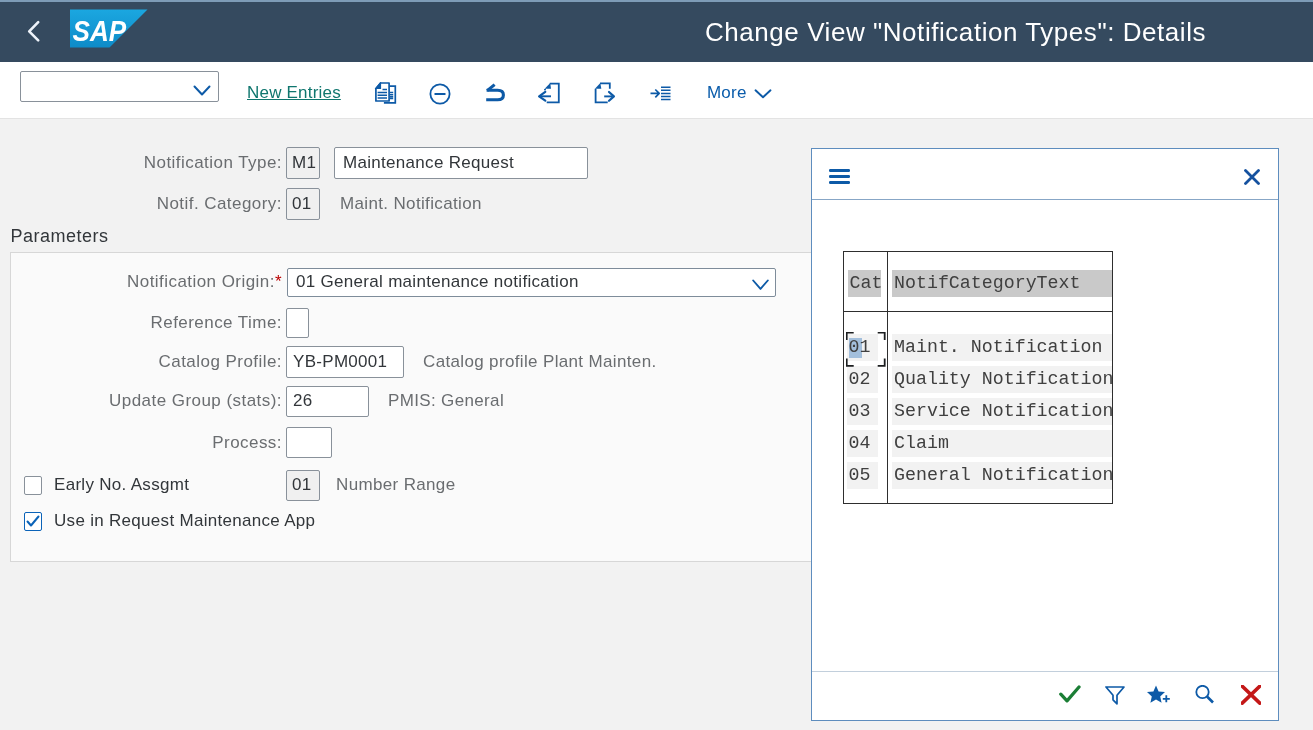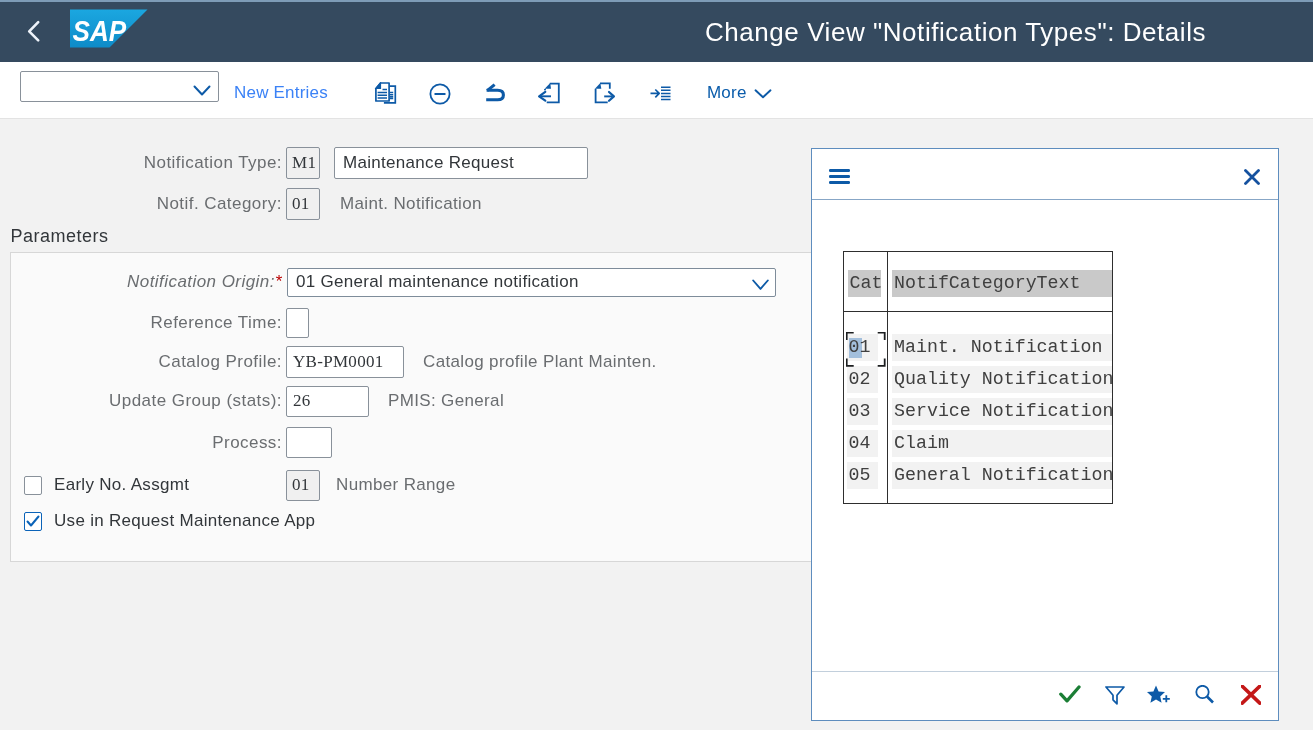--- a/index.html
+++ b/index.html
@@ -6,21 +6,21 @@
   body{width:1313px;height:730px;position:relative;background:#f2f2f2;
        font-family:"Liberation Sans",sans-serif;overflow:hidden;}
   .abs{position:absolute;}
   .lbl{position:absolute;left:0;width:282px;text-align:right;font-size:17px;
        letter-spacing:0.45px;color:#6a6d70;line-height:20px;white-space:nowrap;}
   .hint{position:absolute;font-size:17px;letter-spacing:0.35px;color:#6a6d70;
        line-height:20px;white-space:nowrap;}
   .fld{position:absolute;background:#fff;border:1px solid #89919a;
        border-radius:2px;box-sizing:border-box;}
   .ro{background:#f0f0f0;}
-  .mono{font-family:Liberation Serif, serif;font-size:17.5px;color:#36393e;}
+  .mono{font-family:Liberation Sans, sans-serif;font-size:17.5px;color:#36393e;}
   .fldtx{position:absolute;font-size:17px;letter-spacing:0.3px;color:#32363a;
        line-height:20px;white-space:nowrap;}
   .cb{position:absolute;width:18px;height:19px;background:#fff;
       border:1.5px solid #89919a;border-radius:2px;box-sizing:border-box;}
   .mrow{position:absolute;font-family:"Liberation Mono",monospace;
         font-size:18.3px;color:#404040;line-height:27px;white-space:pre;}
 </style>
 </head>
 <body>
 
@@ -40,21 +40,21 @@
     <text transform="translate(2.5,31.5) scale(0.87,1)" font-family="Liberation Sans" font-size="30" font-weight="bold" font-style="italic" fill="#fff">SAP</text>
   </svg>
   <div class="abs" style="left:705px;top:17px;font-size:26px;letter-spacing:0.55px;color:#fff;line-height:30px;white-space:nowrap;">Change View "Notification Types": Details</div>
 </div>
 
 <div class="abs" style="left:0;top:62px;width:1313px;height:56px;background:#fff;border-bottom:1px solid #e3e3e3;">
   <div class="abs" style="left:20px;top:9px;width:199px;height:31px;border:1px solid #89919a;border-radius:2px;box-sizing:border-box;background:#fff;"></div>
   <svg class="abs" style="left:193px;top:23px;" width="18" height="12" viewBox="0 0 18 12">
     <polyline points="1.5,1.5 9,9.5 16.5,1.5" fill="none" stroke="#0d5aa7" stroke-width="2" stroke-linecap="round" stroke-linejoin="round"></polyline>
   </svg>
-  <div class="abs" style="left:234px;top:21px;font-size:17px;letter-spacing:0.2px;color:#3b82f6;line-height:20px;">New Entries</div>
+  <div class="abs" style="left:247px;top:21px;font-size:17px;letter-spacing:0.2px;color:#0f766e;line-height:20px;text-decoration:underline;">New Entries</div>
 
   <svg class="abs" style="left:374px;top:20px;" width="23" height="22" viewBox="0 0 23 22">
 
     <path d="M15.5 4.2 H21.3 V20.9 H9.9" fill="none" stroke="#0d5aa7" stroke-width="1.7"></path>
     <path d="M16 10.4 h3.2 M16 12.7 h3.2 M16 14.7 h3.2 M16 16.6 h3.2" stroke="#0d5aa7" stroke-width="1.5"></path>
 
     <path d="M6.5 1 H15.1 V19 H1.9 V6.5 Z" fill="#fff" stroke="#0d5aa7" stroke-width="1.7" stroke-linejoin="round"></path>
     <path d="M6.5 1 L1.9 6.5 H6.5 Z" fill="#0d5aa7" stroke="#0d5aa7" stroke-width="1.2"></path>
     <path d="M8.5 7.6 h4.5 M3.6 10.4 h9.4 M3.6 13.2 h9.4 M3.6 16 h9.4" stroke="#0d5aa7" stroke-width="1.5"></path>
   </svg>
@@ -97,21 +97,21 @@
 <div class="fldtx" style="left:343px;top:153px;">Maintenance Request</div>
 
 <div class="lbl" style="top:194px;">Notif. Category:</div>
 <div class="fld ro" style="left:286px;top:188px;width:34px;height:32px;"></div>
 <div class="fldtx mono" style="left:292px;top:194px;">01</div>
 <div class="hint" style="left:340px;top:194px;">Maint. Notification</div>
 
 <div class="abs" style="left:10.5px;top:226px;font-size:18px;letter-spacing:0.5px;color:#32363a;line-height:20px;">Parameters</div>
 <div class="abs" style="left:10px;top:252px;width:802px;height:310px;background:#fafafa;border:1px solid #d7d7d7;box-sizing:border-box;"></div>
 
-<div class="lbl" style="top:272px;font-style:italic;">Notification Origin:<span style="color:#bb0000;">*</span></div>
+<div class="lbl" style="top:272px;">Notification Origin:<span style="color:#bb0000;">*</span></div>
 <div class="fld" style="left:287px;top:268px;width:489px;height:29px;border-color:#7e8c9a;"></div>
 <div class="fldtx" style="left:296px;top:272px;">01 General maintenance notification</div>
 <svg class="abs" style="left:752px;top:279px;" width="17" height="12" viewBox="0 0 17 12">
   <polyline points="1.2,1.5 8.5,9.9 15.8,1.5" fill="none" stroke="#0d5aa7" stroke-width="1.9" stroke-linecap="round" stroke-linejoin="round"></polyline>
 </svg>
 
 <div class="lbl" style="top:313px;">Reference Time:</div>
 <div class="fld" style="left:286px;top:308px;width:23px;height:30px;"></div>
 
 <div class="lbl" style="top:352px;">Catalog Profile:</div>

